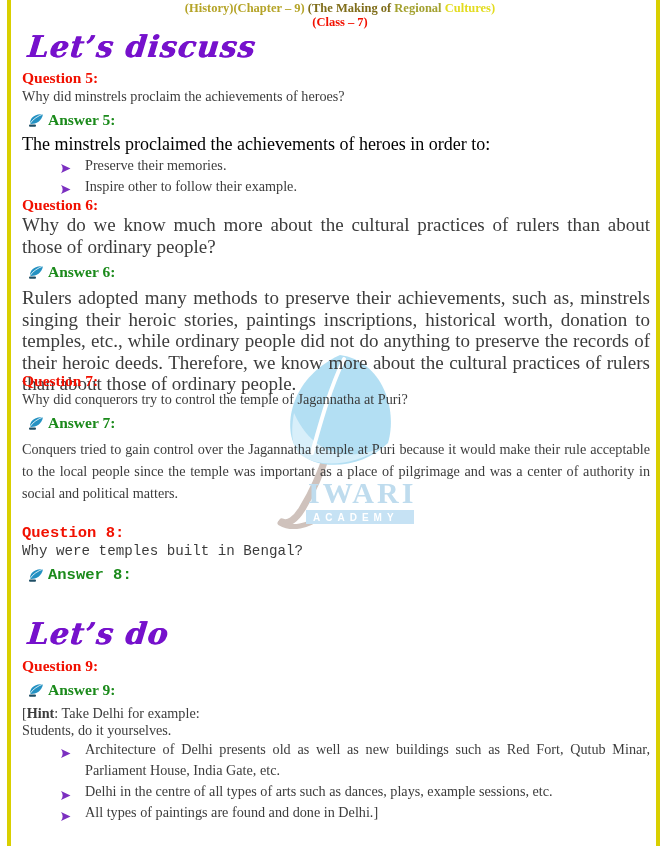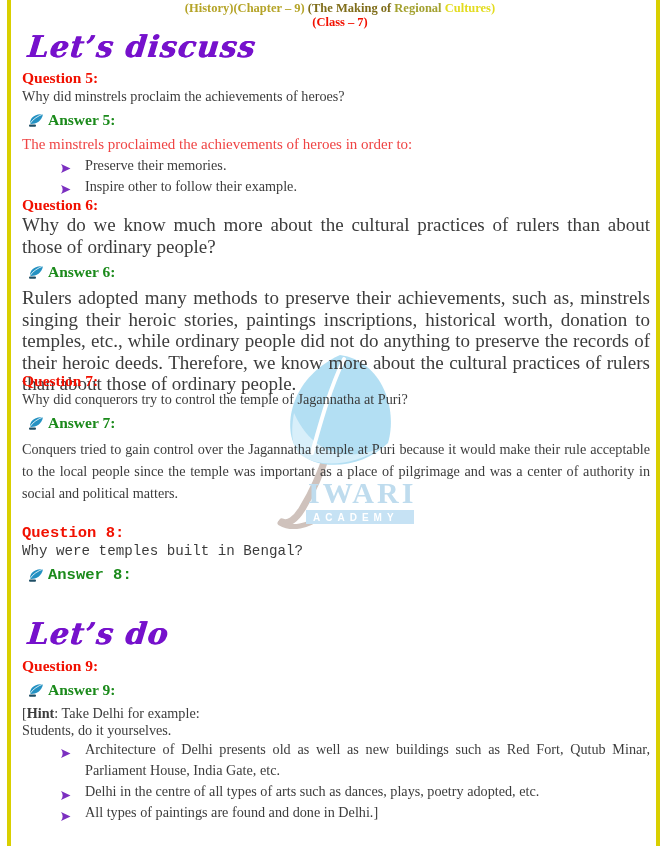--- a/index.html
+++ b/index.html
@@ -37,21 +37,21 @@
   }
 
   .blk{position:absolute;left:0;right:0;}
 
   .q-title{font-weight:bold;font-size:15.5px;line-height:18px;color:#f11000;margin:0;}
   .a-title{font-weight:bold;font-size:15.5px;line-height:18px;color:#1b8a1b;margin:6px;
            display:flex;align-items:center;gap:4px;}
   .body-line{font-size:14.2px;line-height:18px;color:#3c3c3c;margin:0;}
   .body-par{font-size:19px;line-height:21.5px;color:#3c3c3c;margin:0;text-align:justify;}
   .body-par3{font-size:14.2px;line-height:22px;color:#3c3c3c;margin:0;text-align:justify;}
-  .a-intro{font-size:15px;line-height:19px;color:#ef4444;margin:0;}
+  .a-intro{font-size:18px;line-height:19px;color:#000000;margin:0;}
 
   .bullet{position:relative;padding-left:63px;font-size:14.2px;line-height:20px;
           color:#3c3c3c;margin-top:1px;}
   .bullet .arr{position:absolute;left:38px;top:4px;}
   .bullet-wide{position:relative;padding-left:63px;font-size:14.2px;line-height:21px;
           color:#3c3c3c;text-align:justify;}
   .bullet-wide .arr{position:absolute;left:38px;top:5px;}
 
   .hint-line{font-size:14.2px;line-height:17px;color:#3c3c3c;margin:0;}
   .hint-bold{font-weight:bold;}
@@ -162,20 +162,20 @@
           </svg>
           <span>Answer 9:</span>
         </p>
       <p class="hint-line"><span>[</span><span class="hint-bold">Hint</span><span>: Take Delhi for example:</span></p>
       <p class="hint-line">Students, do it yourselves.</p>
       <div class="bullet-wide"><span class="arr"><svg width="11" height="11" viewBox="0 0 11 11">
               <path d="M1 1 L10.5 5.5 L1 10 C3.2 7.2 3.2 3.8 1 1 Z" fill="#7b2fc0"></path>
             </svg></span><span>Architecture of Delhi presents old as well as new buildings such as Red Fort, Qutub Minar, Parliament House, India Gate, etc.</span></div>
       <div class="bullet-wide"><span class="arr"><svg width="11" height="11" viewBox="0 0 11 11">
               <path d="M1 1 L10.5 5.5 L1 10 C3.2 7.2 3.2 3.8 1 1 Z" fill="#7b2fc0"></path>
-            </svg></span><span>Delhi in the centre of all types of arts such as dances, plays, poetry adopted, etc.</span></div>
+            </svg></span><span>Delhi in the centre of all types of arts such as dances, plays, example sessions, etc.</span></div>
       <div class="bullet-wide"><span class="arr"><svg width="11" height="11" viewBox="0 0 11 11">
               <path d="M1 1 L10.5 5.5 L1 10 C3.2 7.2 3.2 3.8 1 1 Z" fill="#7b2fc0"></path>
             </svg></span><span>All types of paintings are found and done in Delhi.]</span></div>
     </div>
 
   </div>
 </div>
 
 </body></html>

